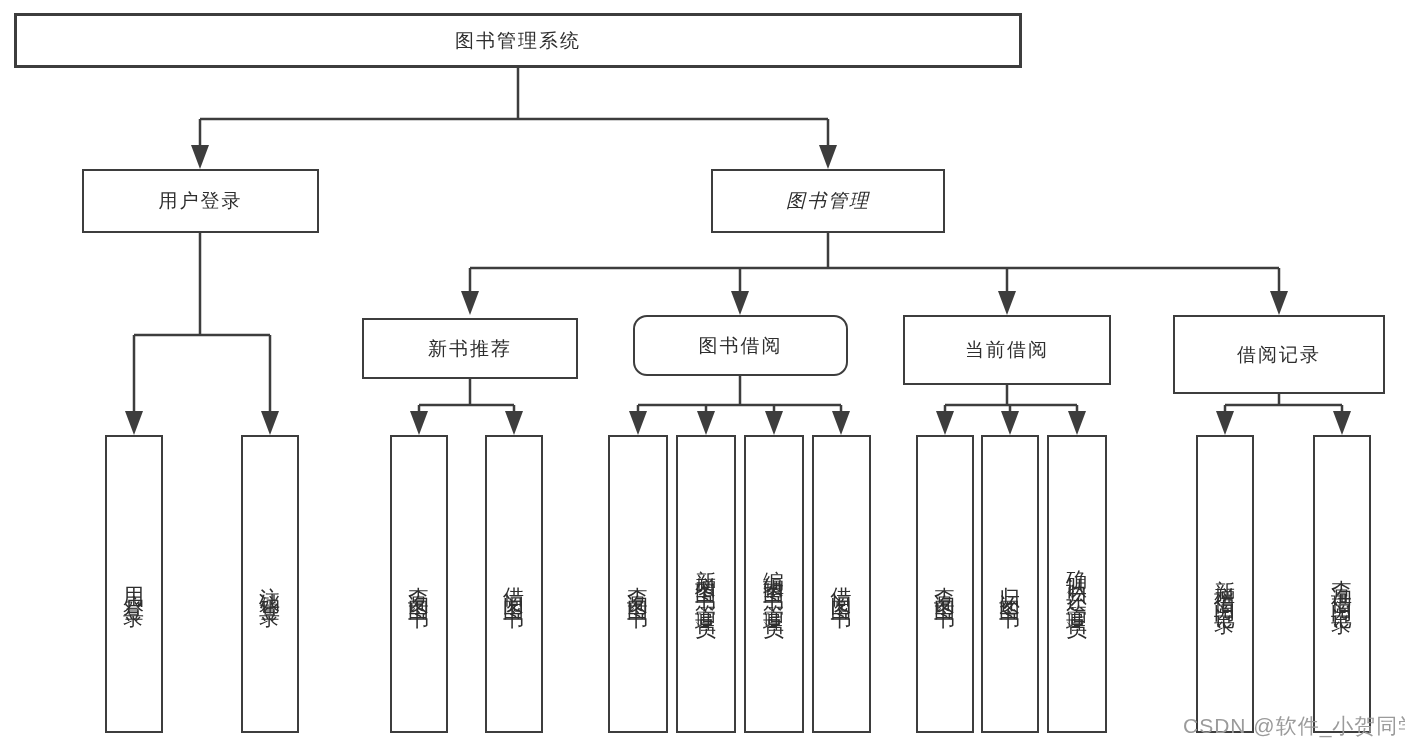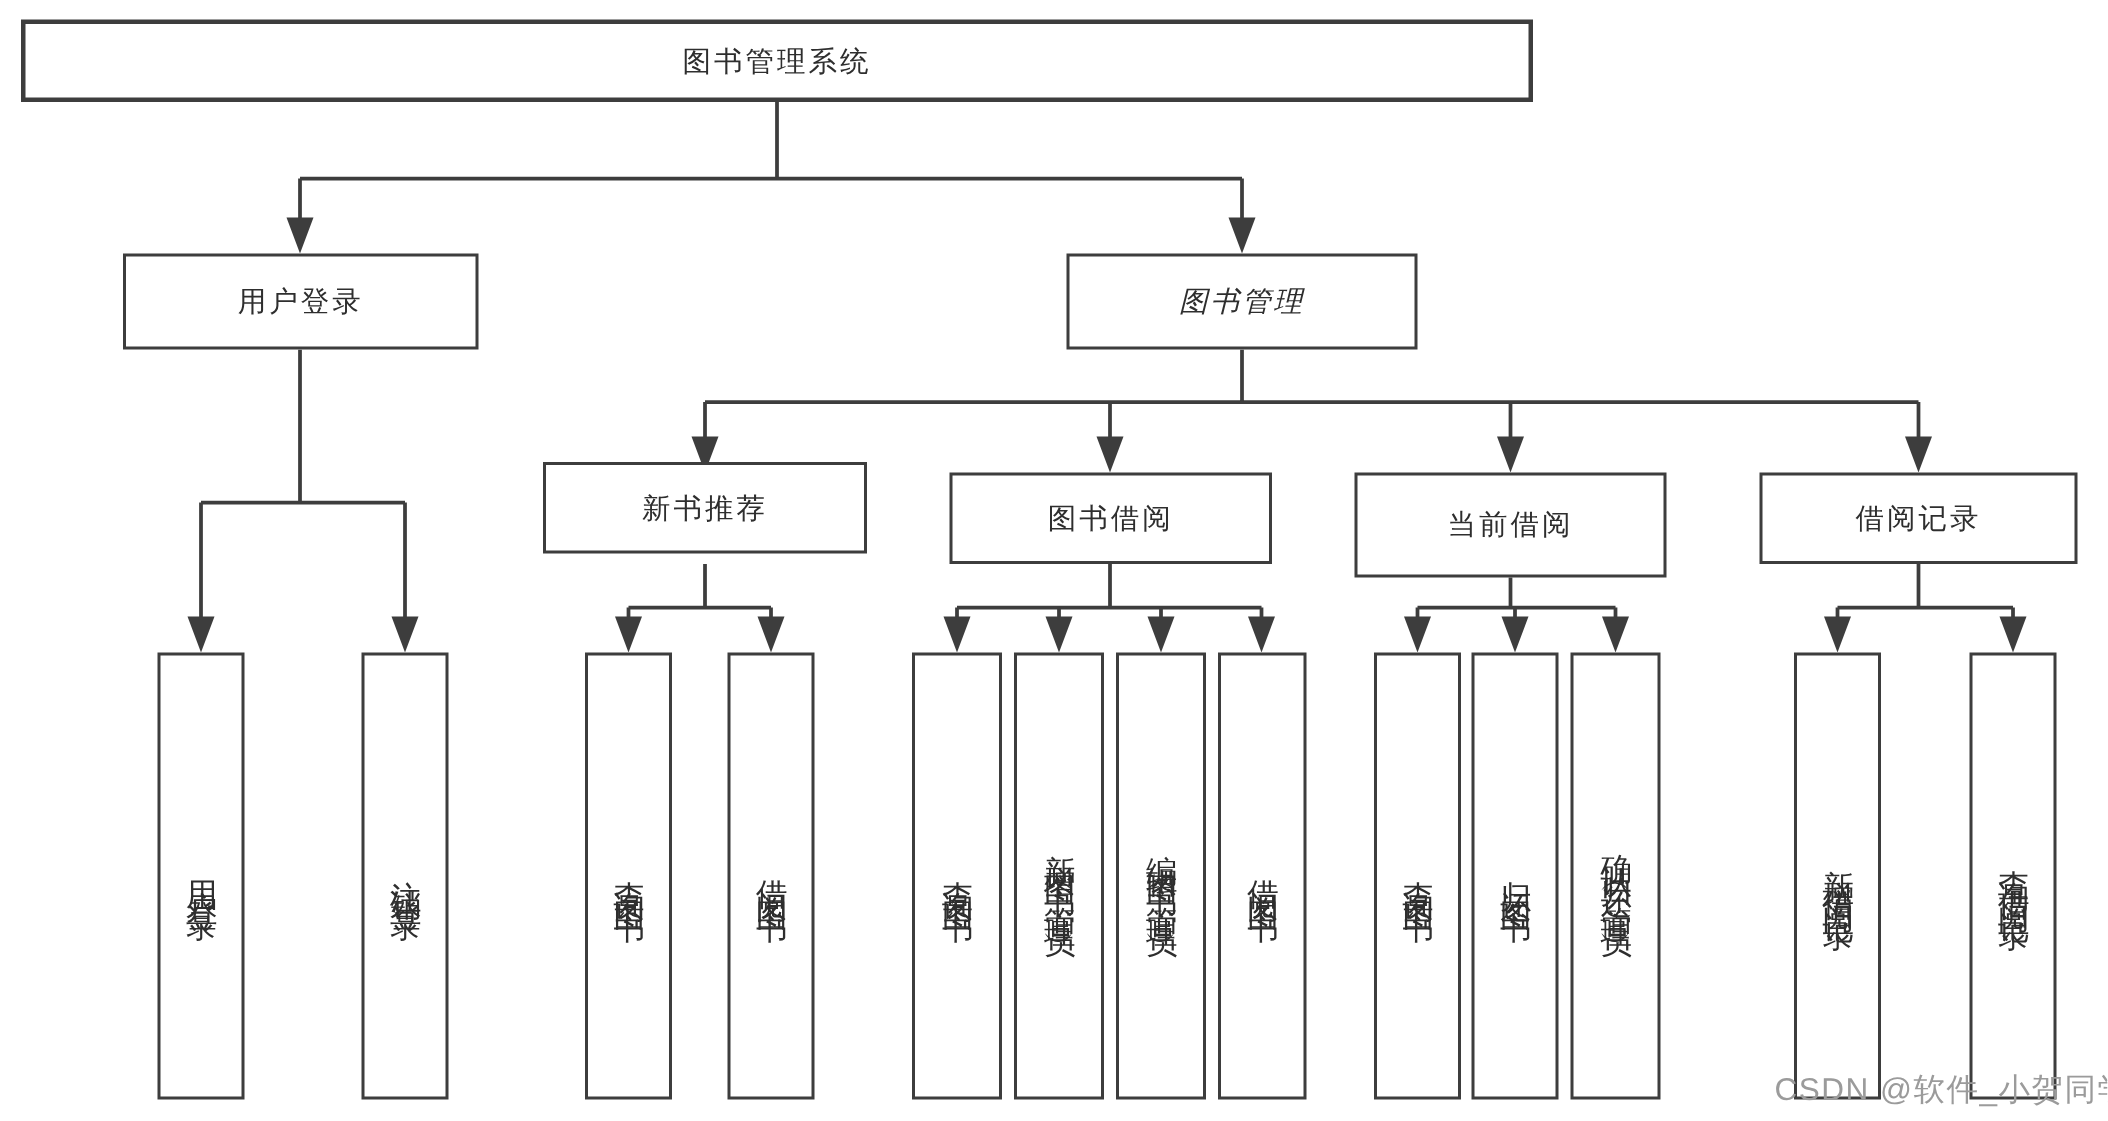--- a/index.html
+++ b/index.html
@@ -76,30 +76,30 @@
     <span>图书管理系统</span>
   </div>
 
   <div class="node" style="left:82px; top:169px; width:237px; height:64px;">
     <span>用户登录</span>
   </div>
   <div class="node" style="left:711px; top:169px; width:234px; height:64px;font-style:italic;">
     <span>图书管理</span>
   </div>
 
-  <div class="node" style="left:362px; top:308px; width:216px; height:61px;">
+  <div class="node" style="left:362px; top:318px; width:216px; height:61px;">
     <span>新书推荐</span>
   </div>
-  <div class="node" style="left:633px; top:315px; width:215px; height:61px;">
+  <div class="node" style="left:633px; top:315px; width:215px; height:61px;border-radius:14px;">
     <span>图书借阅</span>
   </div>
   <div class="node" style="left:903px; top:315px; width:208px; height:70px;">
     <span>当前借阅</span>
   </div>
-  <div class="node" style="left:1173px; top:315px; width:212px; height:61px;">
+  <div class="node" style="left:1173px; top:315px; width:212px; height:79px;">
     <span>借阅记录</span>
   </div>
 
   <div class="node vertical" style="left:105px; top:435px; width:58px; height:298px;">
     <span>用户登录</span>
   </div>
   <div class="node vertical" style="left:241px; top:435px; width:58px; height:298px;">
     <span>注销登录</span>
   </div>
 

